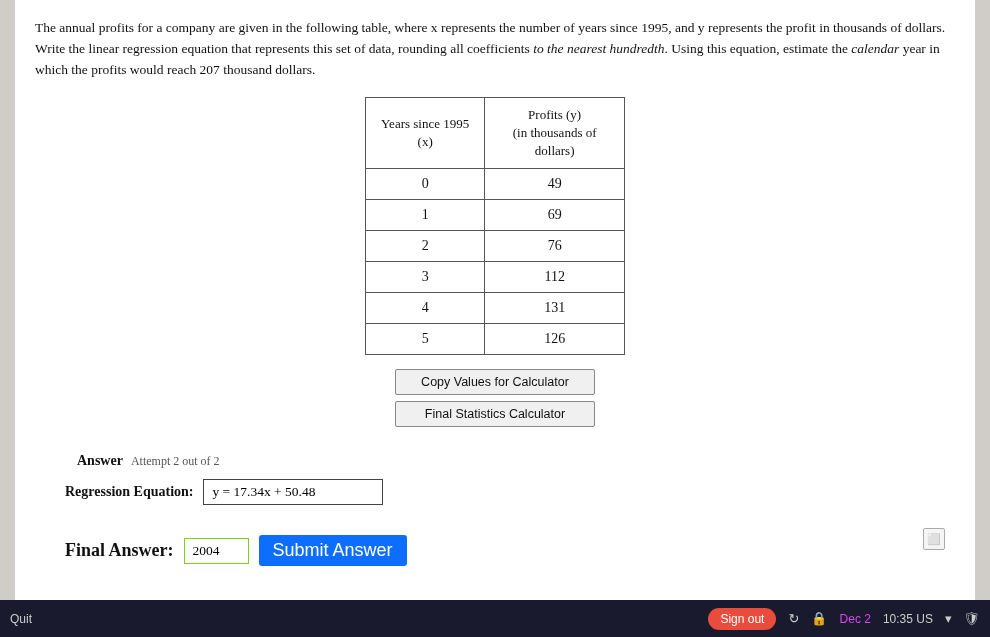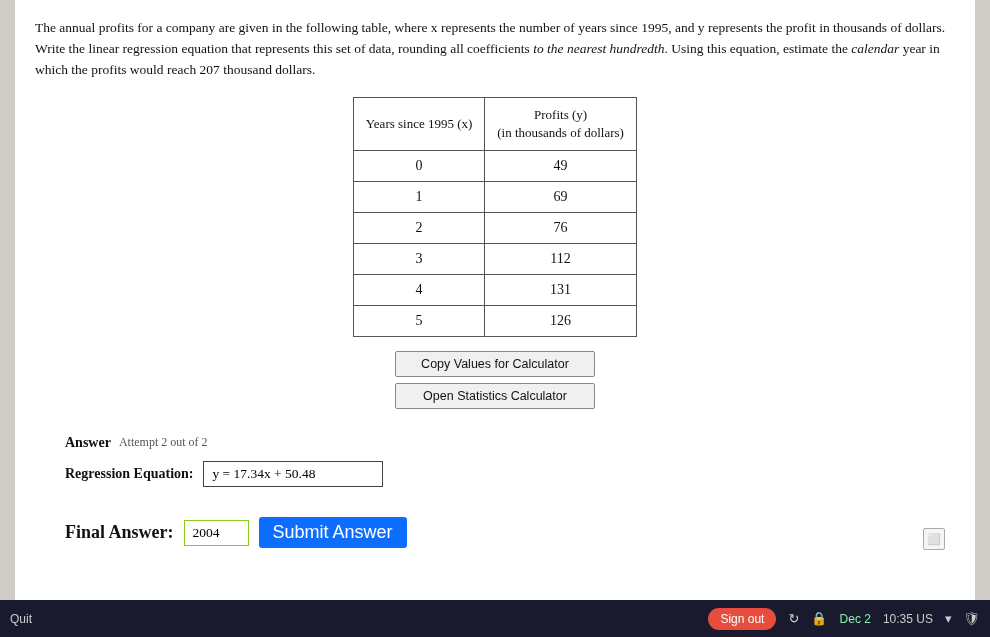--- a/index.html
+++ b/index.html
@@ -32,21 +32,21 @@
       font-style: italic;
       text-align: right;
     }
     .table-section {
       display: flex;
       justify-content: center;
       margin-bottom: 14px;
     }
     .data-table {
       border-collapse: collapse;
-      width: 284px;
+      width: 260px;
     }
     .data-table th, .data-table td {
       border: 1px solid #555;
       padding: 7px 14px;
       text-align: center;
       font-size: 13.5px;
     }
     .data-table thead th {
       background: #fff;
       font-weight: normal;
@@ -74,23 +74,24 @@
       color: #111;
       width: 200px;
       text-align: center;
     }
     .answer-section {
       padding: 10px 30px;
       margin-top: 4px;
     }
     .answer-label-row {
       display: flex;
-      align-items: flex-start;
+      align-items: flex-end;
       gap: 8px;
       margin-bottom: 10px;
+      margin-left: 12px;
     }
     .answer-label {
       font-weight: bold;
       font-size: 14px;
     }
     .attempt-label {
       font-size: 12px;
       color: #555;
     }
     .regression-row {
@@ -183,21 +184,21 @@
     .taskbar-icon {
       color: #ccc;
       font-size: 13px;
     }
     .taskbar-time {
       color: #ccc;
       font-size: 12px;
       font-family: Arial, sans-serif;
     }
     .taskbar-date {
-      color: #86efac;
+      color: #d946ef;
       font-size: 12px;
       font-family: Arial, sans-serif;
     }
     .page-icon {
       position: absolute;
       right: 30px;
       bottom: 50px;
       width: 22px;
       height: 22px;
       border: 1.5px solid #aaa;
@@ -253,21 +254,21 @@
           <tr>
             <td>5</td>
             <td>126</td>
           </tr>
         </tbody>
     </table>
   </div>
 
   <div class="buttons-section">
     <button class="calc-button">Copy Values for Calculator</button>
-    <button class="calc-button">Open Statistics Calculator</button>
+    <button class="calc-button">Final Statistics Calculator</button>
   </div>
 
   <div class="answer-section">
     <div class="answer-label-row">
       <span class="answer-label">Answer</span>
       <span class="attempt-label">Attempt 2 out of 2</span>
     </div>
 
     <div class="regression-row">
       <span class="regression-label">Regression Equation:</span>

